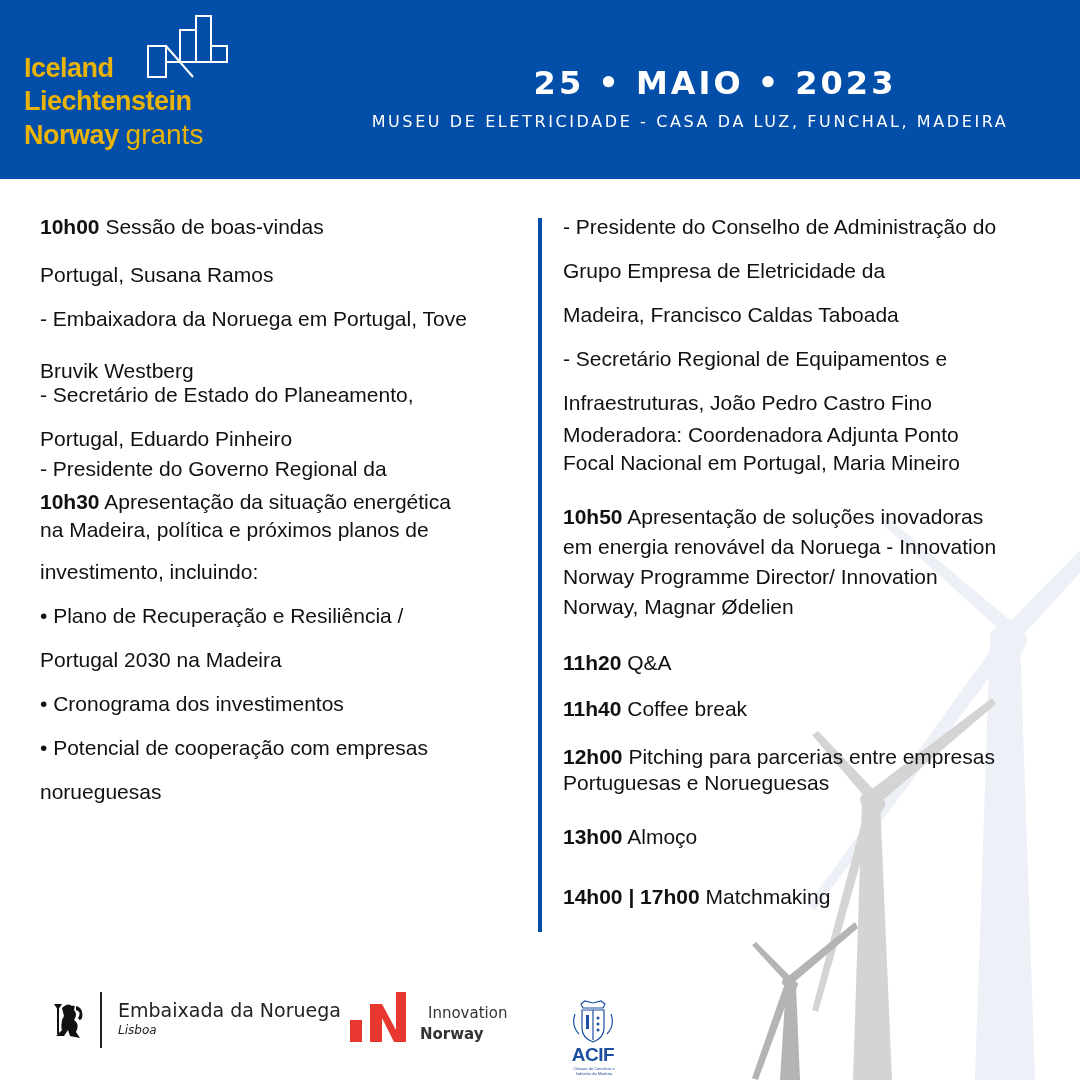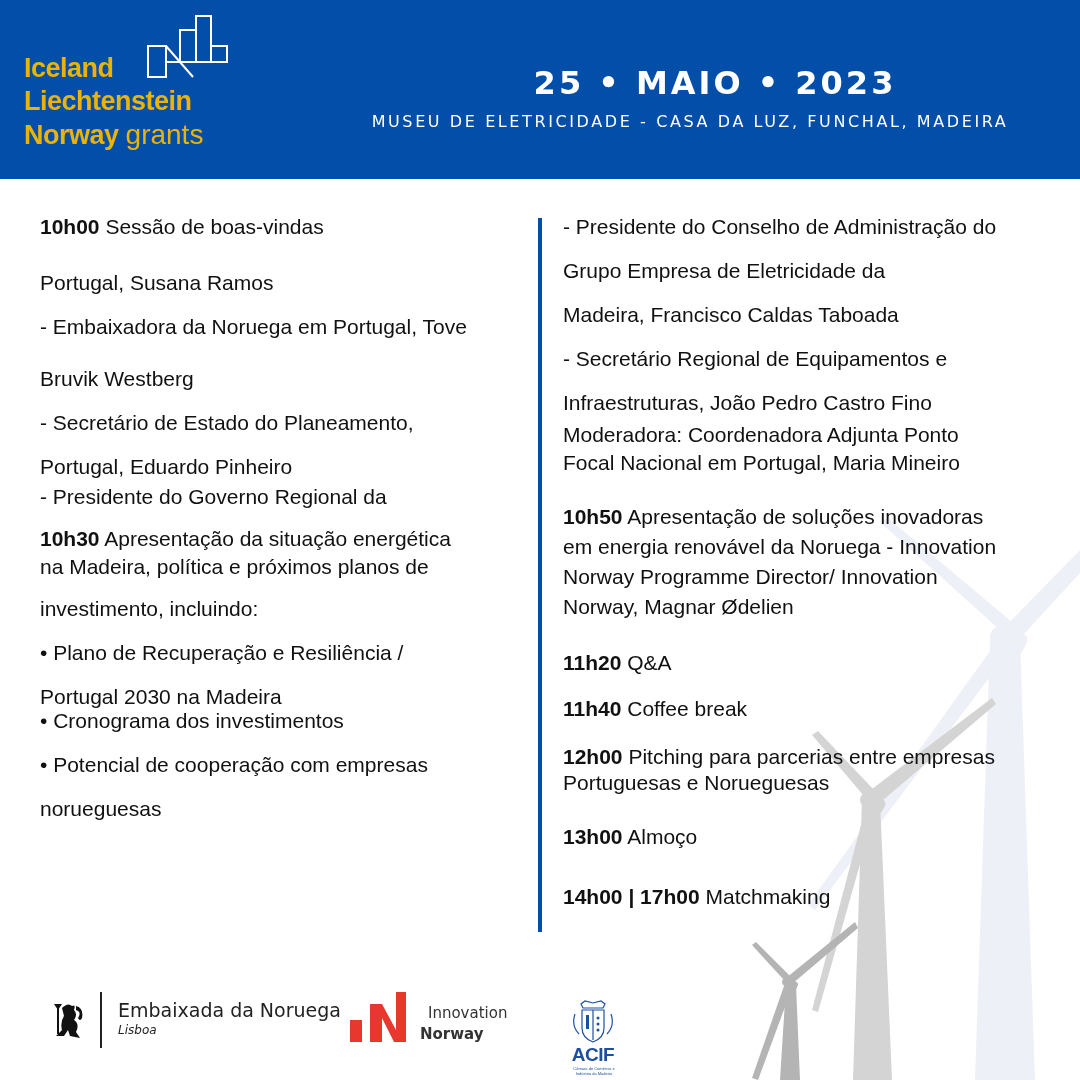--- a/index.html
+++ b/index.html
@@ -78,32 +78,32 @@
     <polygon points="786,985 796,985 800,1080 780,1080"></polygon>
     <polygon points="786,978 855,922 858,928 792,984"></polygon>
     <polygon points="784,980 752,945 756,942 790,976"></polygon>
     <polygon points="784,986 752,1078 758,1080 792,988"></polygon>
     <ellipse cx="788" cy="982" rx="6" ry="5"></ellipse>
     <rect x="788" y="978" width="12" height="10" rx="3" transform="rotate(25 788 978)"></rect>
   </g>
 </svg>
 
 <div class="col col-left">
-  <p class="p" style="margin-bottom:32px"><b>10h00</b><span> Sessão de boas-vindas</span></p>
+  <p class="p" style="margin-bottom:24px"><b>10h00</b><span> Sessão de boas-vindas</span></p>
   <p class="p" style="margin-bottom:20px">Portugal, Susana Ramos</p>
   <p class="p" style="margin-bottom:28px">- Embaixadora da Noruega em Portugal, Tove</p>
-  <p class="p" style="margin-bottom:20px">Bruvik Westberg</p>
+  <p class="p" style="">Bruvik Westberg</p>
   <p class="p" style="margin-bottom:20px">- Secretário de Estado do Planeamento,</p>
   <p class="p" style="margin-bottom:6px">Portugal, Eduardo Pinheiro</p>
-  <p class="p" style="margin-bottom:18px">- Presidente do Governo Regional da</p>
+  <p class="p" style="margin-bottom:9px">- Presidente do Governo Regional da</p>
   <p class="p" style="margin-bottom:4px"><b>10h30</b><span> Apresentação da situação energética</span></p>
   <p class="p" style="margin-bottom:18px">na Madeira, política e próximos planos de</p>
   <p class="p" style="margin-bottom:20px">investimento, incluindo:</p>
   <p class="p" style="margin-bottom:20px">• Plano de Recuperação e Resiliência /</p>
-  <p class="p" style="">Portugal 2030 na Madeira</p>
+  <p class="p" style="margin-bottom:20px">Portugal 2030 na Madeira</p>
   <p class="p" style="margin-bottom:20px">• Cronograma dos investimentos</p>
   <p class="p" style="margin-bottom:20px">• Potencial de cooperação com empresas</p>
   <p class="p">norueguesas</p>
 </div>
 
 <div class="divider"></div>
 
 <div class="col col-right">
   <p class="p" style="margin-bottom:20px">- Presidente do Conselho de Administração do</p>
   <p class="p" style="margin-bottom:20px">Grupo Empresa de Eletricidade da</p>

